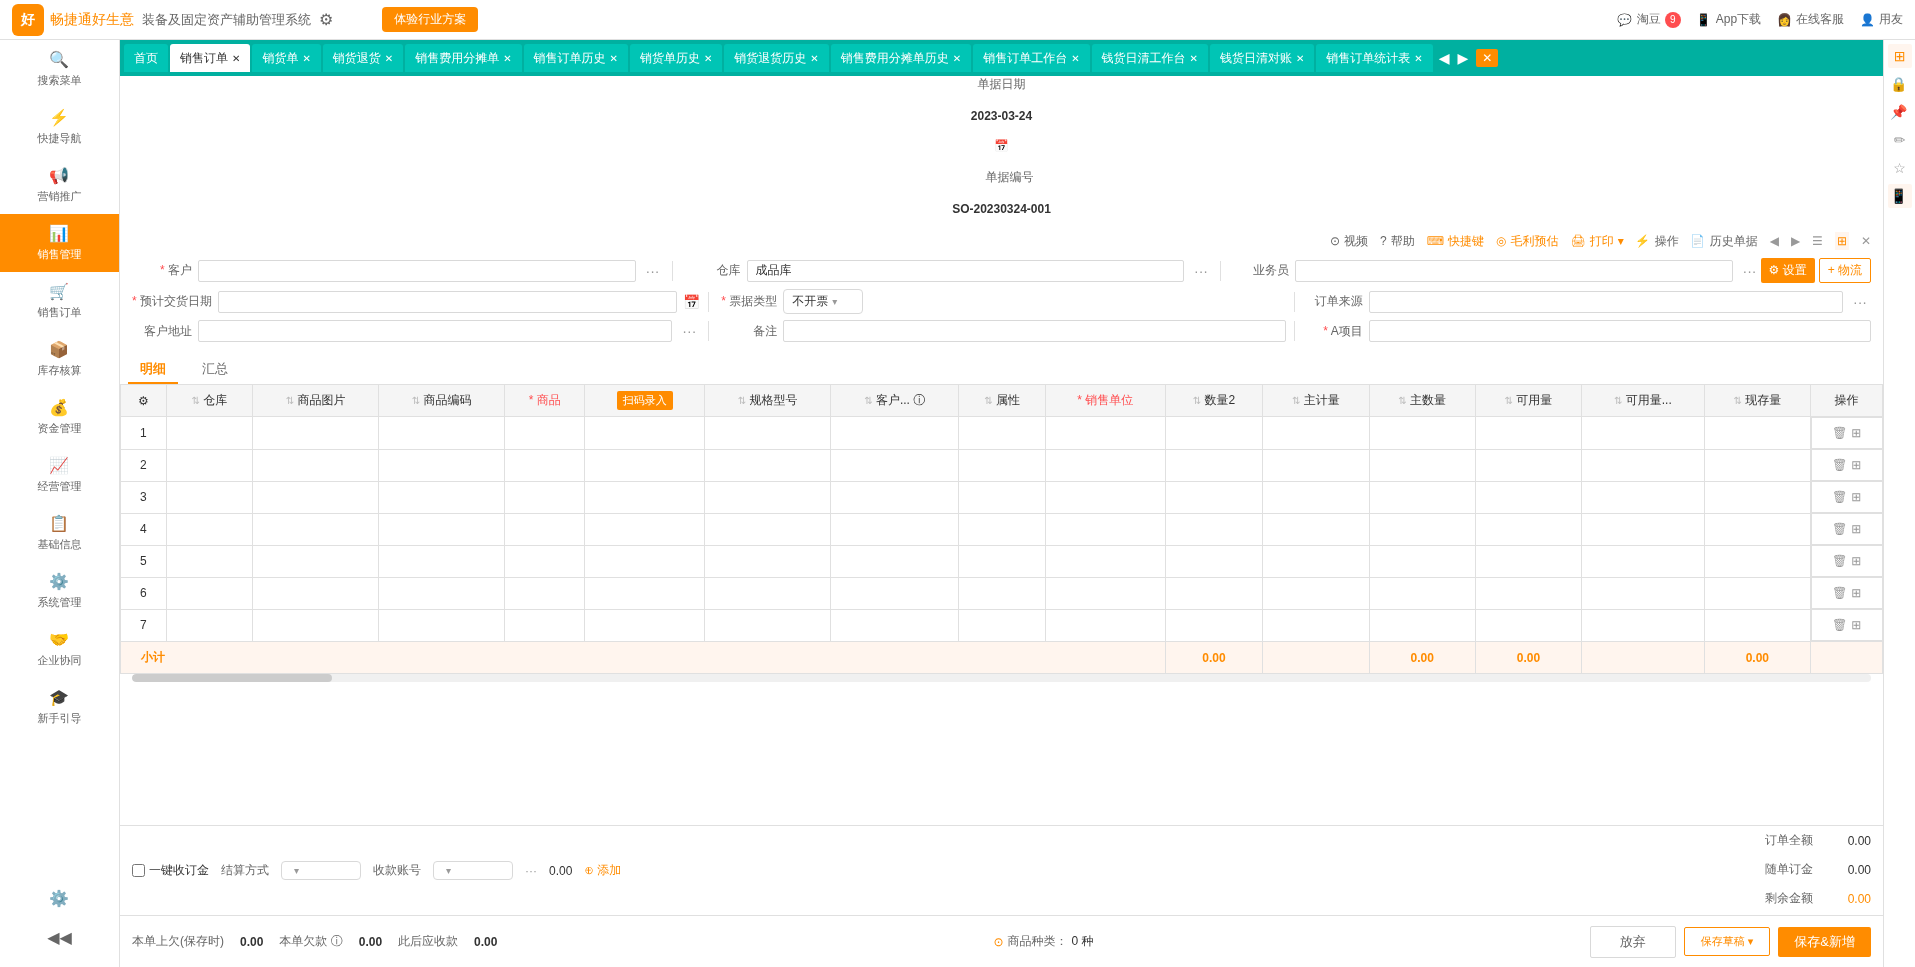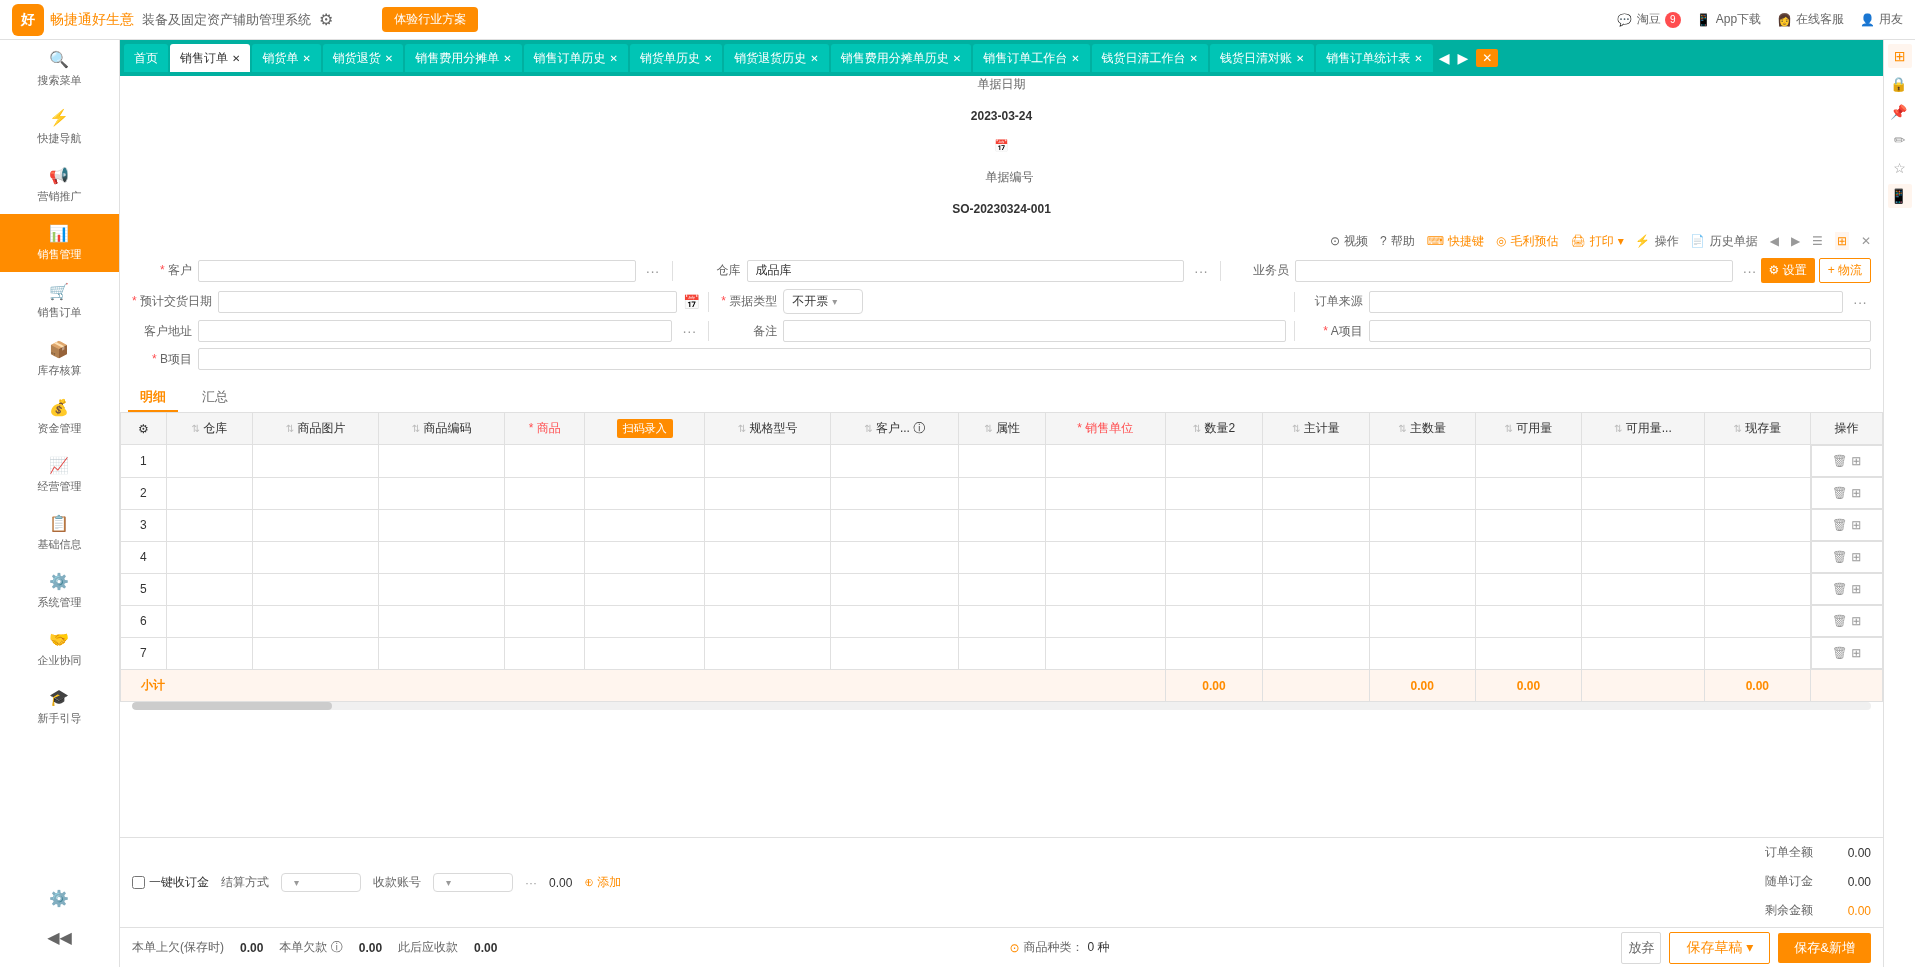--- a/index.html
+++ b/index.html
@@ -71,25 +71,25 @@
     
     .payment-row { background: #fff; border-top: 1px solid #e0e0e0; padding: 6px 12px; display: flex; align-items: center; gap: 12px; font-size: 12px; }
     .checkbox-label { display: flex; align-items: center; gap: 4px; cursor: pointer; }
     .add-btn { color: #ff8c00; cursor: pointer; }
     .order-summary-row { display: flex; justify-content: flex-end; align-items: center; gap: 8px; margin-bottom: 2px; }
     .summary-label { color: #666; }
     .summary-val { color: #333; min-width: 50px; text-align: right; }
     .summary-val.orange { color: #ff8c00; }
 
     
-    .action-bar { height: 40px; background: #fff; border-top: 1px solid #e0e0e0; display: flex; align-items: center; justify-content: space-between; padding: 0 12px; }
+    .action-bar { height: 52px; background: #fff; border-top: 1px solid #e0e0e0; display: flex; align-items: center; justify-content: space-between; padding: 0 12px; }
     .action-bar-left { display: flex; align-items: center; gap: 16px; font-size: 12px; color: #333; }
     .action-bar-right { display: flex; align-items: center; gap: 8px; }
-    .btn-discard { border: 1px solid #d9d9d9; background: #fff; color: #666; border-radius: 2px; padding: 6px 6px; cursor: pointer; font-size: 13px; }
-    .btn-draft { border: 1px solid #ff8c00; background: #fff; color: #ff8c00; border-radius: 2px; padding: 6px 16px; cursor: pointer; font-size: 14px; }
+    .btn-discard { border: 1px solid #d9d9d9; background: #fff; color: #666; border-radius: 2px; padding: 6px 29px; cursor: pointer; font-size: 13px; }
+    .btn-draft { border: 1px solid #ff8c00; background: #fff; color: #ff8c00; border-radius: 2px; padding: 6px 16px; cursor: pointer; font-size: 11px; }
     .btn-save { background: #ff8c00; color: #fff; border: none; border-radius: 2px; padding: 6px 16px; cursor: pointer; font-size: 13px; }
     
     
     .right-panel { width: 32px; background: #fff; border-left: 1px solid #e0e0e0; display: flex; flex-direction: column; align-items: center; padding: 4px 0; gap: 4px; }
     .right-panel-icon { width: 24px; height: 24px; display: flex; align-items: center; justify-content: center; color: #999; cursor: pointer; font-size: 14px; }
     .right-panel-icon.orange { color: #ff8c00; background: #fff5ee; border-radius: 2px; }
 
     .scrollbar-area { height: 8px; background: #f0f0f0; margin: 0 12px; border-radius: 4px; overflow: hidden; }
     .scrollbar-thumb { height: 8px; width: 200px; background: #ccc; border-radius: 4px; }
 
@@ -334,26 +334,20 @@
           <span class="form-label">备注</span>
           <input class="form-input" style="width: 300px;" type="text">
         </div>
         <div class="divider-line"></div>
         <div class="form-field">
           <span class="form-label required">A项目</span>
           <input class="form-input" type="text" style="">
         </div>
       </div>
 
-      <div class="form-row">
-        <div class="form-field">
-          <span class="form-label required">B项目</span>
-          <input class="form-input" style="width: 300px;" type="text">
-        </div>
-      </div>
     </div>
 
     <div class="sub-tabs">
       <div class="sub-tab active">明细</div>
       <div class="sub-tab">汇总</div>
     </div>
 
     <div class="table-wrap">
       <table class="data-table">
         <thead>

